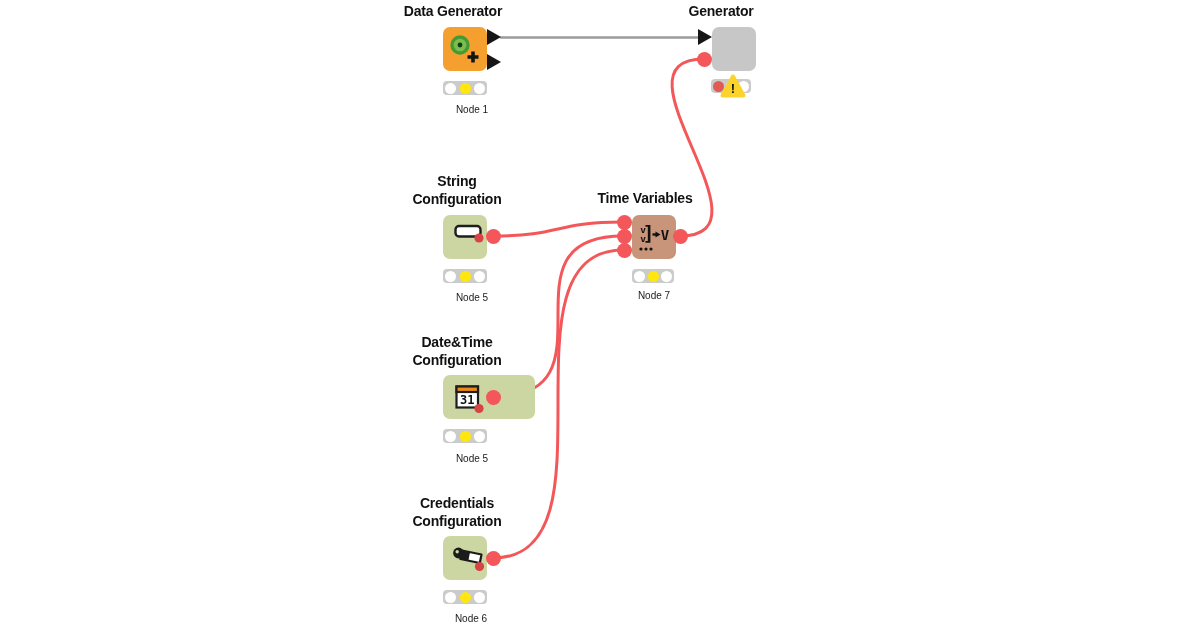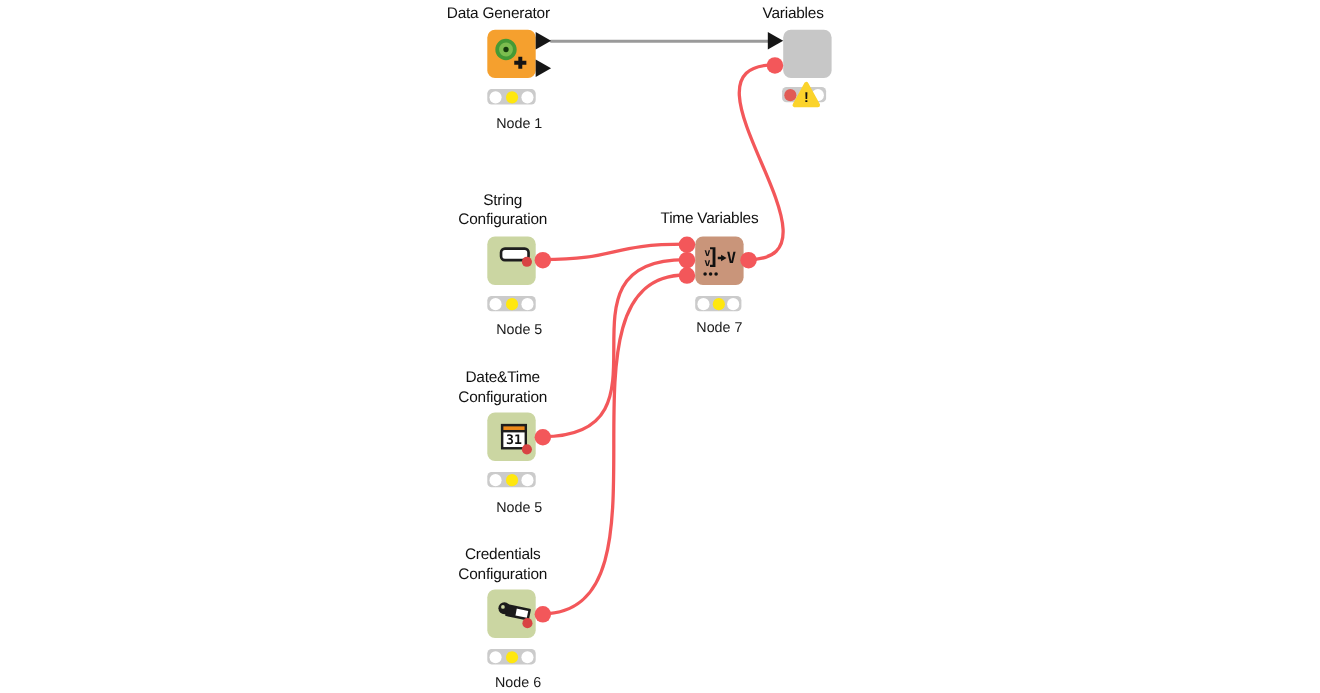--- a/index.html
+++ b/index.html
@@ -1,23 +1,23 @@
 <!DOCTYPE html>
 <html><head>
 <meta charset="utf-8">
 <style>
   html,body{margin:0;padding:0;background:#ffffff;}
   body{width:1200px;height:630px;overflow:hidden;font-family:"Liberation Sans",sans-serif;}
   #canvas{position:relative;width:1200px;height:630px;background:#ffffff;}
   #wires{position:absolute;left:0;top:0;width:1200px;height:630px;z-index:1;}
   .wf-node{position:absolute;width:44px;height:44px;border-radius:7px;z-index:2;}
   .nicon{position:absolute;left:0;top:0;width:44px;height:44px;}
-  .node-title{position:absolute;transform:translateX(-50%);font-weight:400;font-size:14px;
+  .node-title{position:absolute;transform:translateX(-50%);font-weight:700;font-size:14px;
     line-height:18px;text-align:center;white-space:pre-line;color:#111;letter-spacing:-0.2px;z-index:4;}
-  .node-label{position:absolute;transform:translateX(-50%);font-size:13px;color:#1a1a1a;
+  .node-label{position:absolute;transform:translateX(-50%);font-size:10px;color:#1a1a1a;
     white-space:nowrap;z-index:4;}
   .traffic{position:absolute;height:14px;background:#CBCBCB;border-radius:4px;display:flex;
     align-items:center;justify-content:space-between;padding:0 2px;box-sizing:border-box;z-index:3;}
   .light{width:11px;height:11px;border-radius:50%;background:#fff;}
   .port-dot{position:absolute;width:15px;height:15px;border-radius:50%;background:#F3575A;z-index:3;}
   .port-tri{position:absolute;width:0;height:0;border-top:8px solid transparent;
     border-bottom:8px solid transparent;border-left:14px solid #161616;z-index:3;}
   .warn{position:absolute;z-index:5;}
 </style>
 </head>
@@ -27,21 +27,21 @@
 
   <svg id="wires">
       <path d="M501,37.5 L698,37.5" fill="none" stroke="#9A9A9A" stroke-width="2.6" stroke-linecap="round"></path>
       <path d="M493,236 C563,236 553,222 623,222" fill="none" stroke="#F3575A" stroke-width="3" stroke-linecap="round"></path>
       <path d="M493,397 C623,397 493,236 623,236" fill="none" stroke="#F3575A" stroke-width="3" stroke-linecap="round"></path>
       <path d="M493,558 C623,558 493,250 623,250" fill="none" stroke="#F3575A" stroke-width="3" stroke-linecap="round"></path>
       <path d="M680,236 C780,236 604,59 704,59" fill="none" stroke="#F3575A" stroke-width="3" stroke-linecap="round"></path>
     </svg>
 
   <div class="node-title" style="left:453px;top:2px">Data Generator</div>
-  <div class="node-title" style="left:721px;top:2px">Variables</div>
+  <div class="node-title" style="left:721px;top:2px">Generator</div>
   <div class="node-title" style="left:457px;top:172px">String
 Configuration</div>
   <div class="node-title" style="left:645px;top:189px">Time Variables</div>
   <div class="node-title" style="left:457px;top:333px">Date&amp;Time
 Configuration</div>
   <div class="node-title" style="left:457px;top:494px">Credentials
 Configuration</div>
 
   <div class="wf-node" style="left: 443px; top: 27px; background: rgb(245, 160, 46);">
     <svg class="nicon" viewBox="0 0 44 44">
@@ -103,21 +103,21 @@
   <div class="port-dot" style="left:616.5px;top:228.5px"></div>
   <div class="port-dot" style="left:616.5px;top:242.5px"></div>
   <div class="port-dot" style="left:672.5px;top:228.5px"></div>
   <div class="traffic" style="left:632px;top:269px;width:42px">
     <span class="light" style="background: rgb(255, 255, 255);"></span>
     <span class="light" style="background: rgb(255, 231, 14);"></span>
     <span class="light" style="background: rgb(255, 255, 255);"></span>
   </div>
   <div class="node-label" style="left:654px;top:290px">Node 7</div>
 
-  <div class="wf-node" style="left: 443px; top: 375px; background: rgb(203, 214, 162);">
+  <div class="wf-node" style="left: 443px; top: 375px; background: rgb(203, 214, 162); padding-left: 48px;">
     <svg class="nicon" viewBox="0 0 44 44">
       <rect x="13.5" y="11.5" width="21.5" height="21" fill="#FFFFFF" stroke="#1E1E1E" stroke-width="2.2"></rect>
       <rect x="13.5" y="11.5" width="21.5" height="5.5" fill="#EE8A19" stroke="#1E1E1E" stroke-width="2.2"></rect>
       <text x="24.2" y="28.5" font-size="12" font-weight="bold" text-anchor="middle" fill="#111" font-family="DejaVu Sans Mono,monospace">31</text>
       <circle cx="36" cy="33.5" r="4.6" fill="#D84343"></circle>
     </svg>
   </div>
   <div class="port-dot" style="left:485.5px;top:389.5px"></div>
   <div class="traffic" style="left:443px;top:429px;width:44px">
     <span class="light" style="background: rgb(255, 255, 255);"></span>

